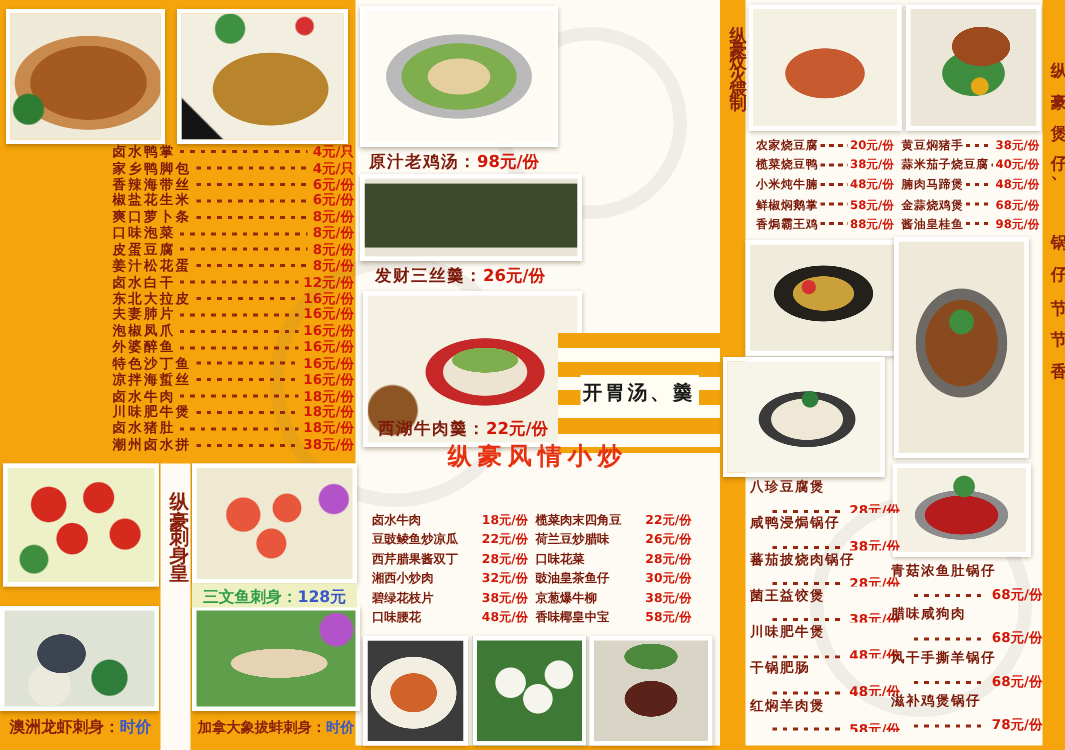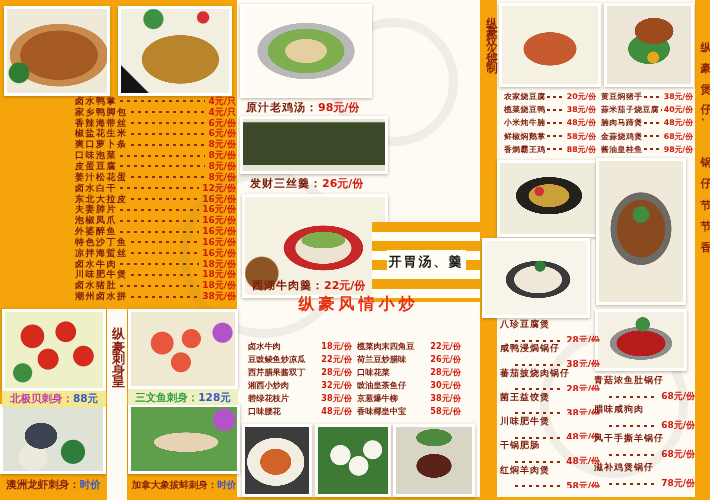--- a/index.html
+++ b/index.html
@@ -250,24 +250,20 @@
         <span class="dots"></span>
         <span class="lprice">38元/份</span>
       </div>
     </div>
 
   <div class="photo ph-arctic" style="left:2px;top:309px;width:104px;height:82px;"></div>
   <div class="photo ph-salmon" style="left:128px;top:309px;width:110px;height:80px;"></div>
   <div class="photo ph-lobster" style="left:0;top:404px;width:106px;height:70px;"></div>
   <div class="photo ph-geoduck" style="left:128px;top:404px;width:112px;height:70px;"></div>
   <div class="vstrip sashimi-strip">纵豪刺身皇</div>
-  <div class="sash-cap sc1">
-    <span class="sn">北极贝刺身：</span>
-      <span class="sp">88元</span>
-  </div>
   <div class="sash-cap sc2">
     <span class="sn">三文鱼刺身：</span>
       <span class="sp">128元</span>
   </div>
   <div class="sash-cap sc3">
     <span class="sn">澳洲龙虾刺身：</span>
       <span class="sp">时价</span>
   </div>
   <div class="sash-cap sc4">
     <span class="sn">加拿大象拔蚌刺身：</span>

